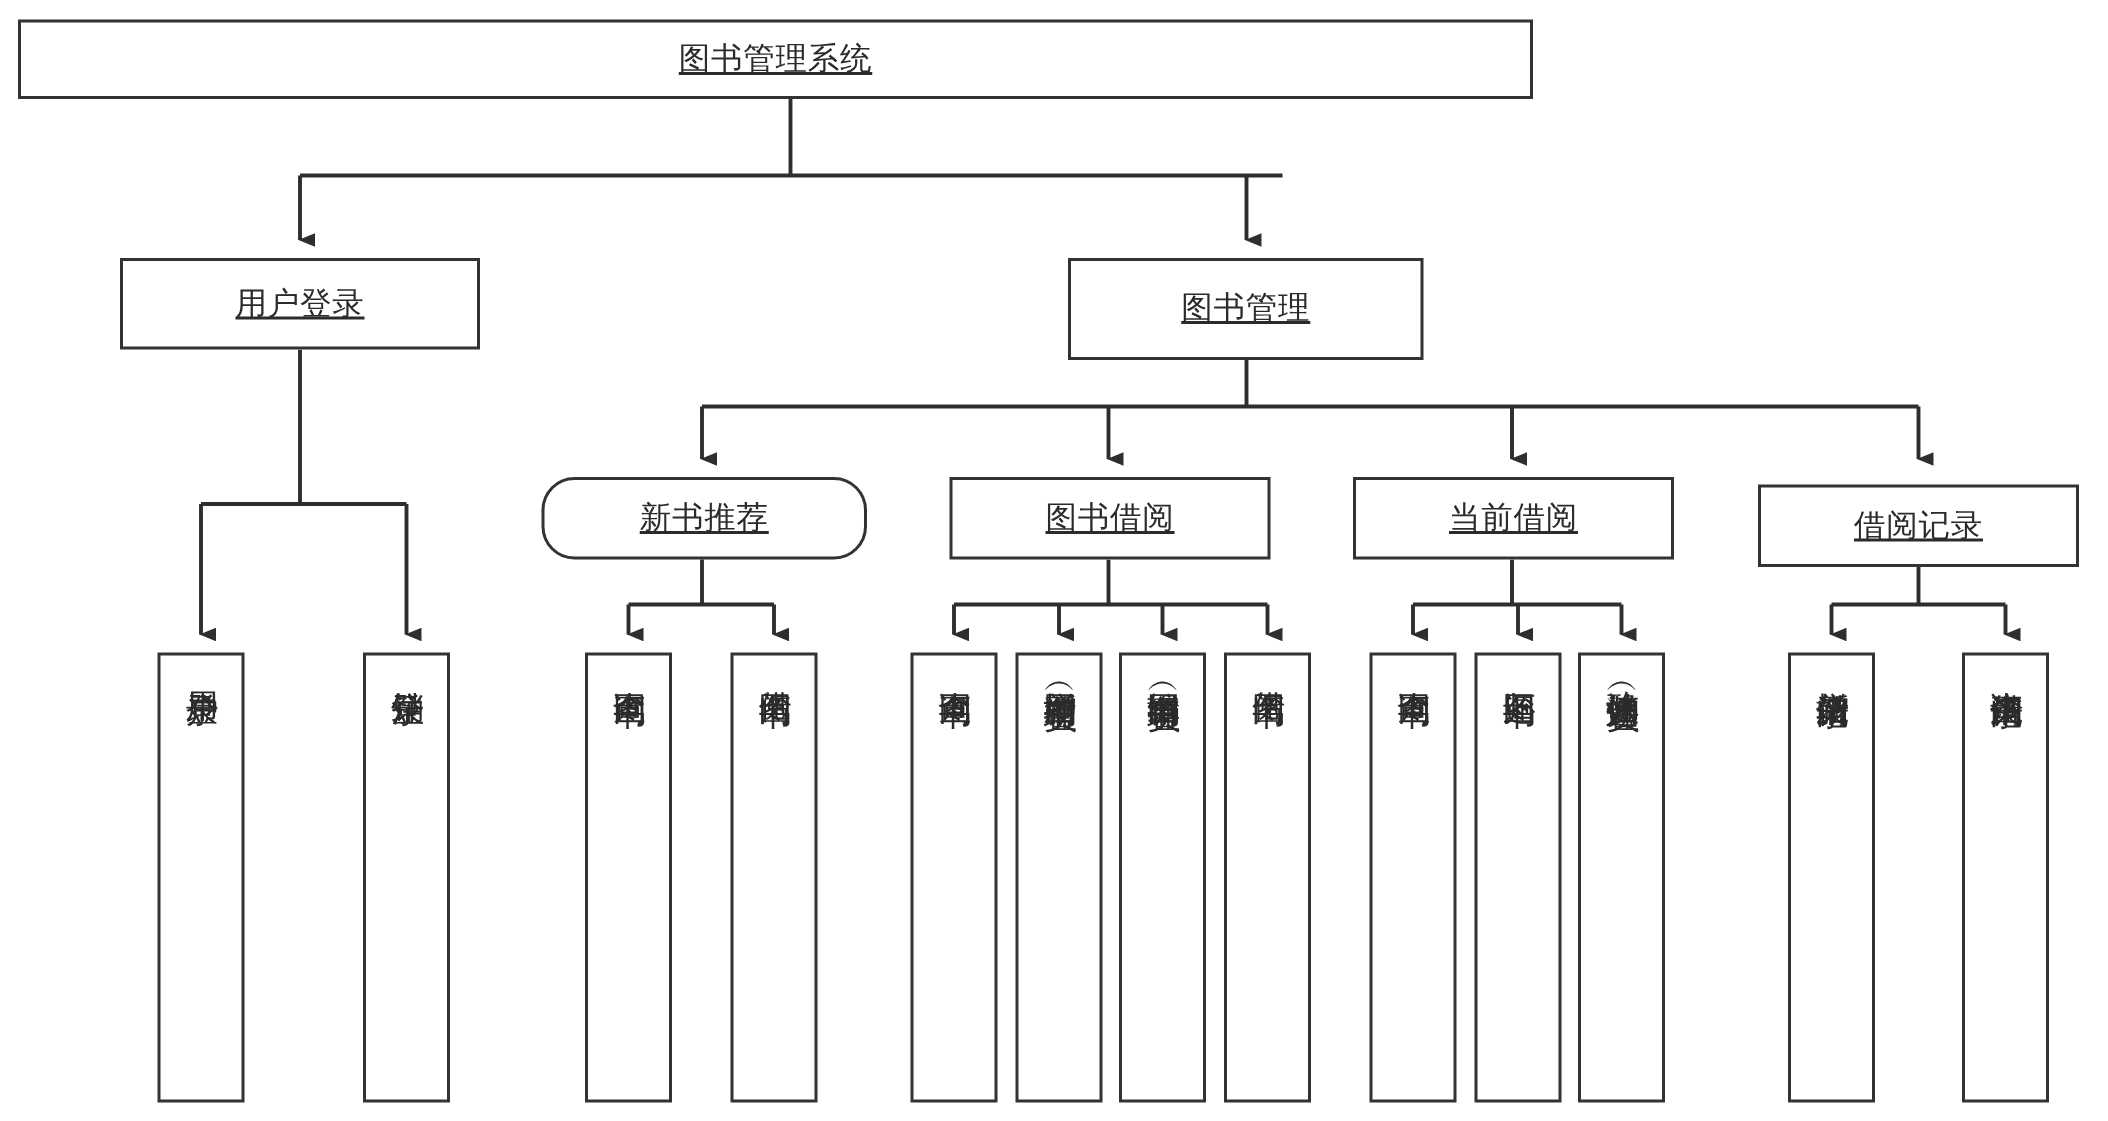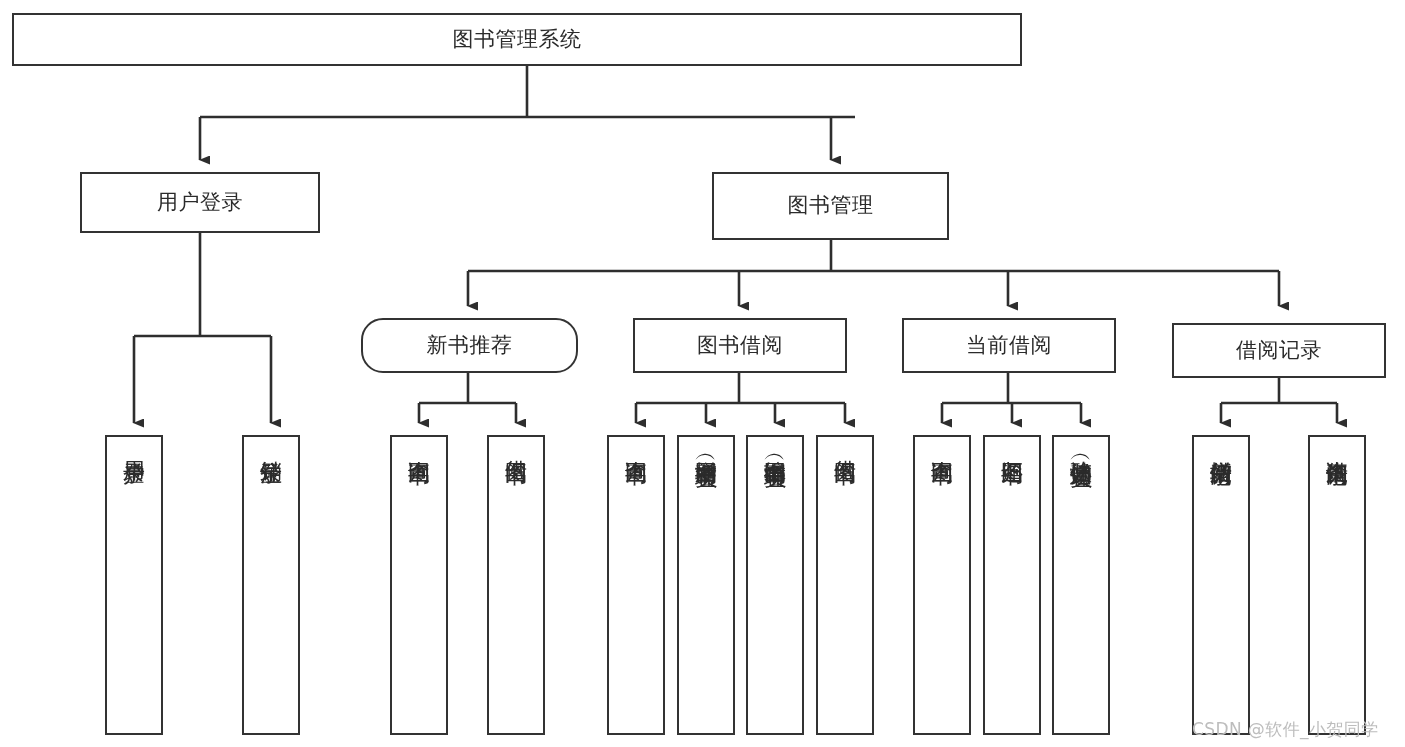--- a/index.html
+++ b/index.html
@@ -37,20 +37,21 @@
   .node-label {
     color: #2b2b2b;
     font-size: 21px;
     line-height: 1.22;
     letter-spacing: 0.5px;
     white-space: nowrap;
     text-align: center;
   }
   .node.horizontal .node-label {
     writing-mode: horizontal-tb;
+    text-decoration: underline;
   }
   .node.vertical {
     align-items: flex-start;
     padding-top: 6px;
   }
   .node.vertical .node-label {
     writing-mode: vertical-rl;
     text-orientation: upright;
     font-size: 22px;
     line-height: 1.08;
@@ -176,15 +177,14 @@
   <div class="node vertical" style="left: 1052px; top: 435px; width: 58px; height: 300px;">
     <span class="node-label">确认归还（管理员）</span>
   </div>
   <div class="node vertical" style="left: 1192px; top: 435px; width: 58px; height: 300px;">
     <span class="node-label">新增借阅记录</span>
   </div>
   <div class="node vertical" style="left: 1308px; top: 435px; width: 58px; height: 300px;">
     <span class="node-label">查询借阅记录</span>
   </div>
 
-  <div class="watermark" style="left: 1192px; top: 718px;">CSDN @软件_小贺同学</div>
 
 </div>
 
 </body></html>

